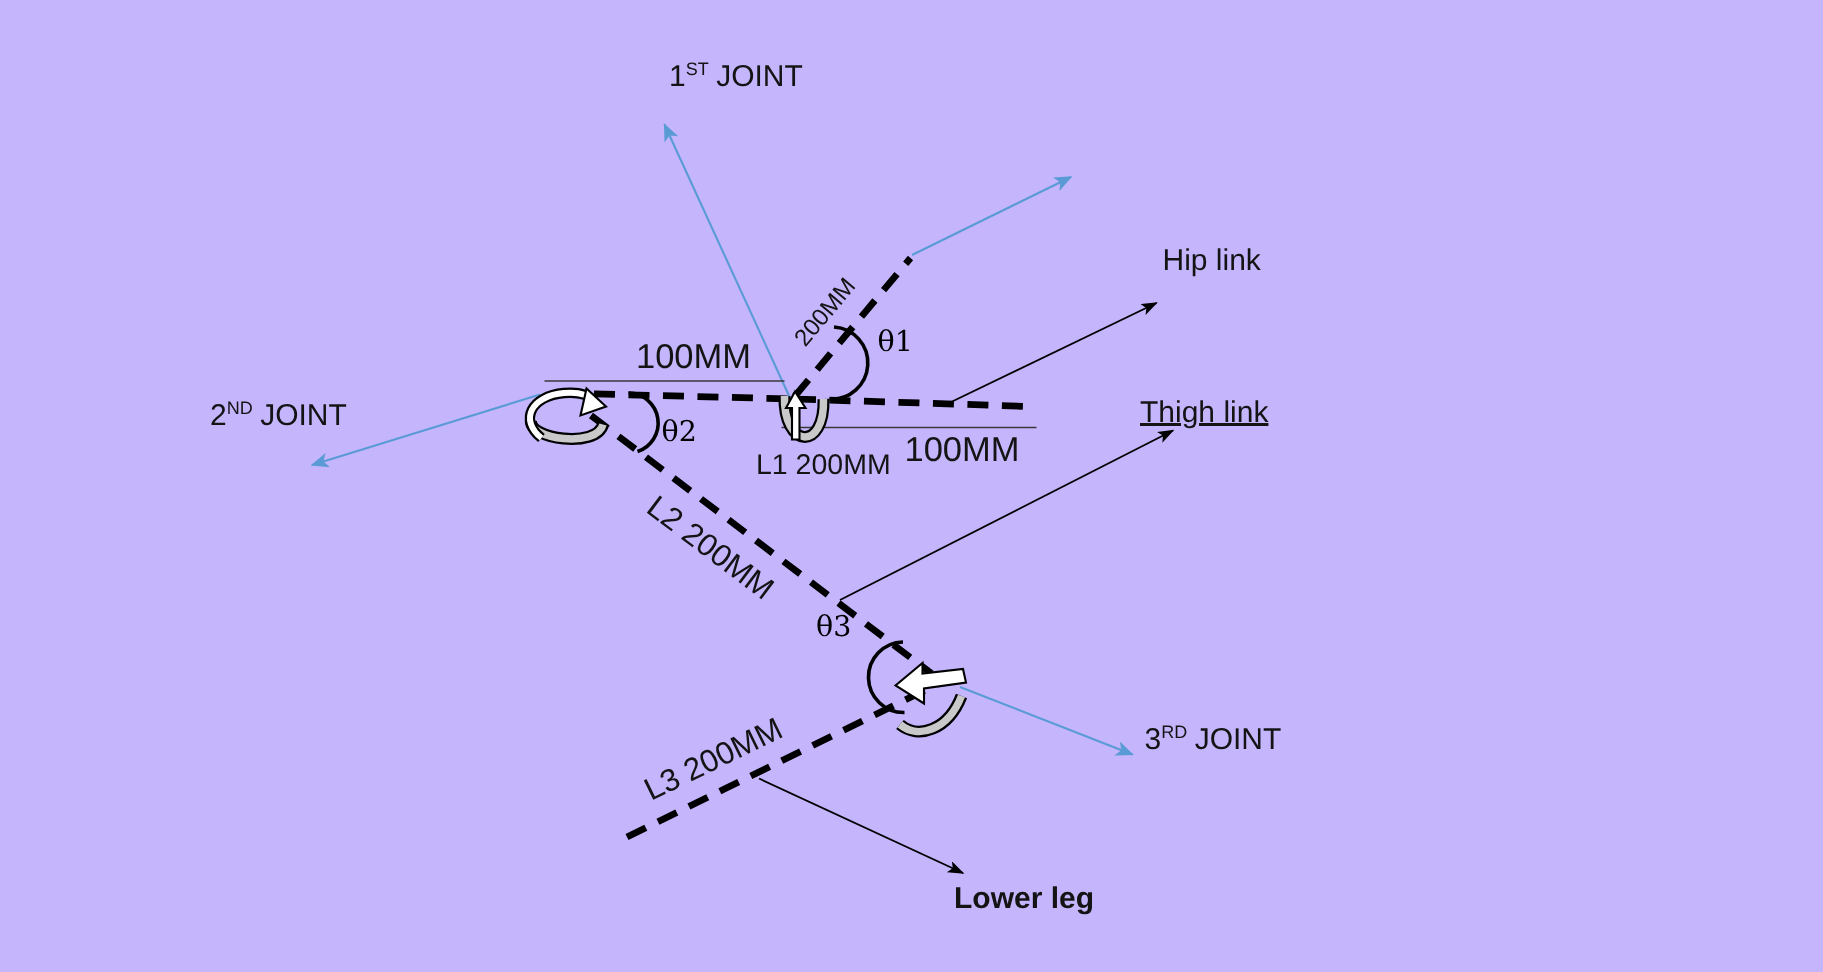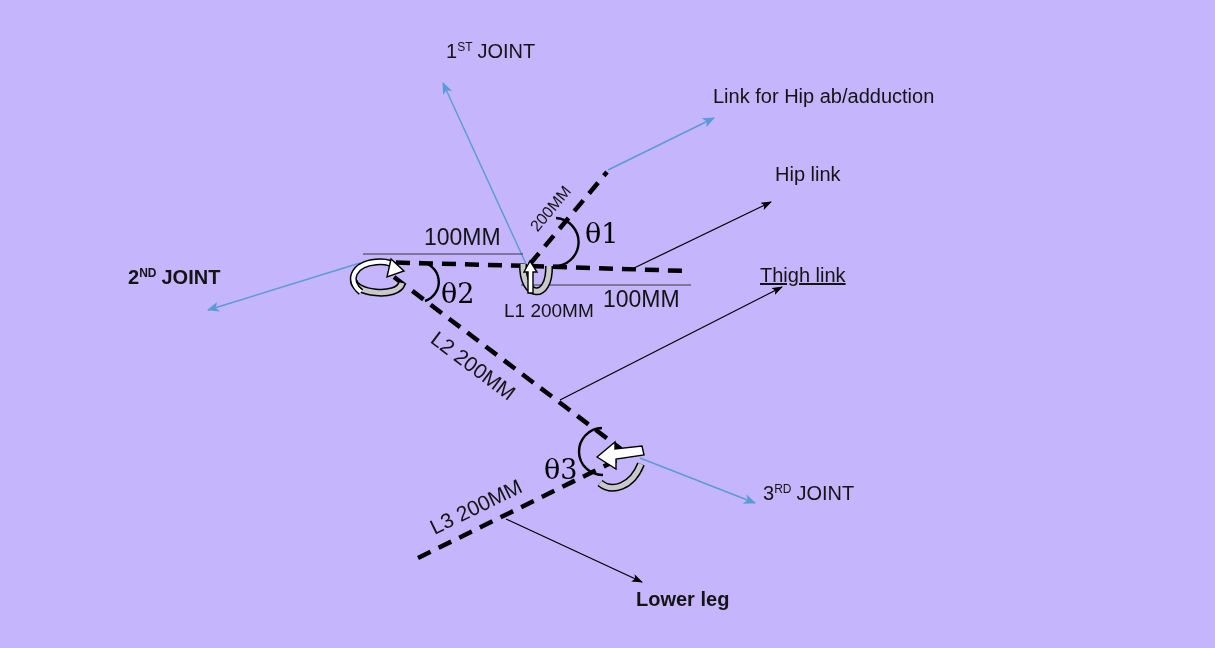--- a/index.html
+++ b/index.html
@@ -20,21 +20,21 @@
     line-height:1.15;
   }
   .ord{font-size:12px;vertical-align:7px;}
   .word{margin-left:5px;}
   .dim{font-size:23px;}
   .small{font-size:19px;}
   .linkdim{font-size:21px;}
   .tiny{font-size:16px;}
   .theta{
     font-family:"DejaVu Serif",serif;
-    font-size:27px;
+    font-size:19px;
     color:#000;
   }
   .rot{transform-origin:center center;}
   
   .blue{stroke:#5B9BD5;stroke-width:1.4;fill:none;}
   .ptr{stroke:#000;stroke-width:1.2;fill:none;}
   .dimline{stroke:#3a3a3a;stroke-width:1.1;}
   .link{stroke:#000;stroke-width:4.5;stroke-dasharray:14 9;fill:none;}
   .arc{stroke:#000;stroke-width:2.4;fill:none;}
   .bandOuter{stroke:#000;stroke-width:8;fill:none;}
@@ -98,27 +98,26 @@
       <path d="M600,483 C612,493 632,487 641,464" class="bandOuter"></path>
       <path d="M600,483 C612,493 632,487 641,464" class="bandInner"></path>
       <polygon points="597,457 615,442 615,449 642,446 644,455 616,459 616,469" class="whiteArrow"></polygon>
     </g>
   </svg>
 
   <div class="lbl" style="left:446px;top:40px;">
     <span>1</span><span class="ord">ST</span><span class="word">JOINT</span>
   </div>
 
-  <div class="lbl" style="left:713px;top:85px;">Link for Hip ab/adduction</div>
 
   <div class="lbl" style="left:775px;top:163px;">Hip link</div>
 
   <div class="lbl" style="left:760px;top:264px;text-decoration:underline;">Thigh link</div>
 
-  <div class="lbl" style="left:128px;top:266px;font-weight:bold;">
+  <div class="lbl" style="left:140px;top:266px;">
     <span>2</span><span class="ord">ND</span><span class="word">JOINT</span>
   </div>
 
   <div class="lbl" style="left:763px;top:482px;">
     <span>3</span><span class="ord">RD</span><span class="word">JOINT</span>
   </div>
 
   <div class="lbl" style="left:636px;top:588px;font-weight:bold;">Lower leg</div>
 
   <div class="lbl dim" style="left:424px;top:224px;">100MM</div>
@@ -130,15 +129,15 @@
   <div class="lbl tiny rot" style="left:551px;top:209px;transform:translate(-50%,-50%) rotate(-50deg);">200MM</div>
 
   <div class="lbl linkdim rot" style="left:473px;top:366px;transform:translate(-50%,-50%) rotate(37deg);">L2 200MM</div>
 
   <div class="lbl linkdim rot" style="left:476px;top:507px;transform:translate(-50%,-50%) rotate(-26deg);">L3 200MM</div>
 
   <div class="lbl theta" style="left:585px;top:218px;">θ1</div>
 
   <div class="lbl theta" style="left:441px;top:278px;">θ2</div>
 
-  <div class="lbl theta" style="left:544px;top:454px;text-align:center;">θ3</div>
+  <div class="lbl theta" style="left:544px;top:408px;text-align:center;">θ3</div>
 
 </div>
 
 </body></html>

